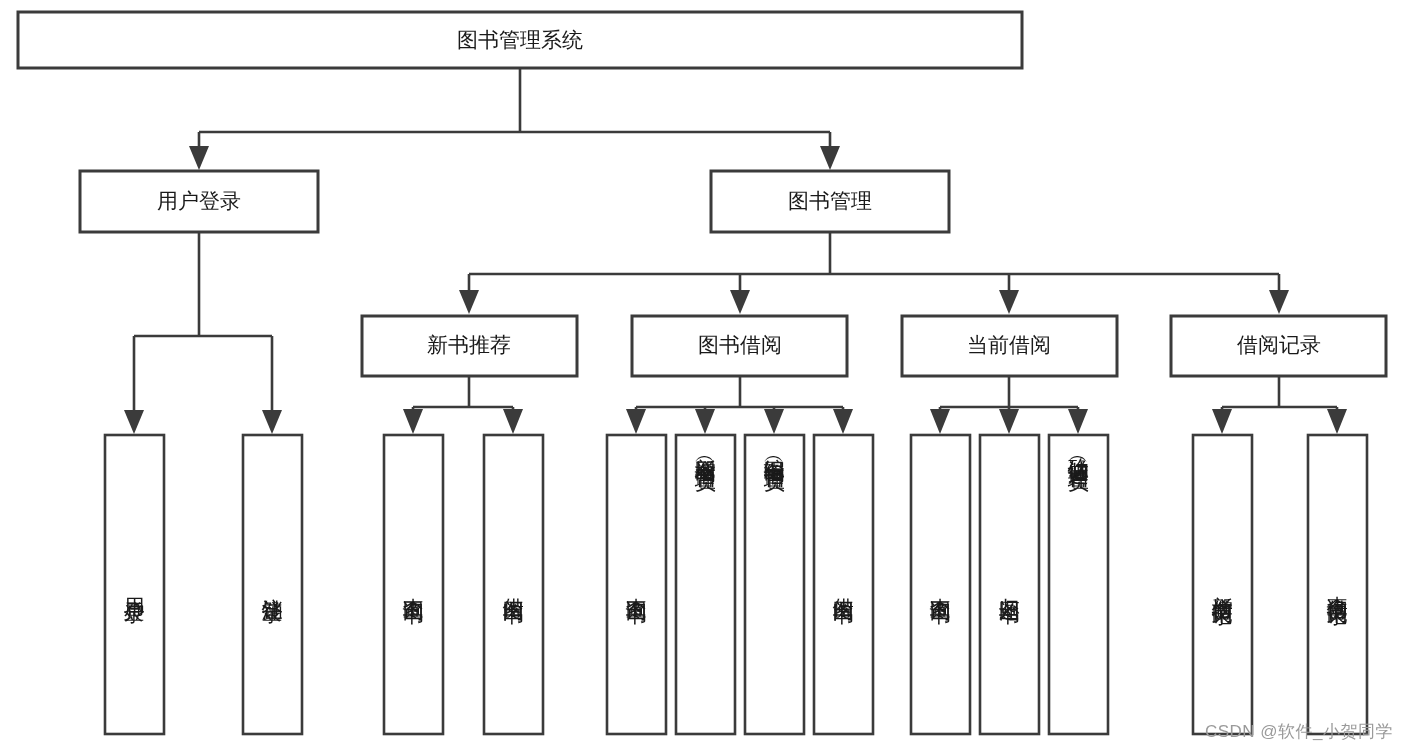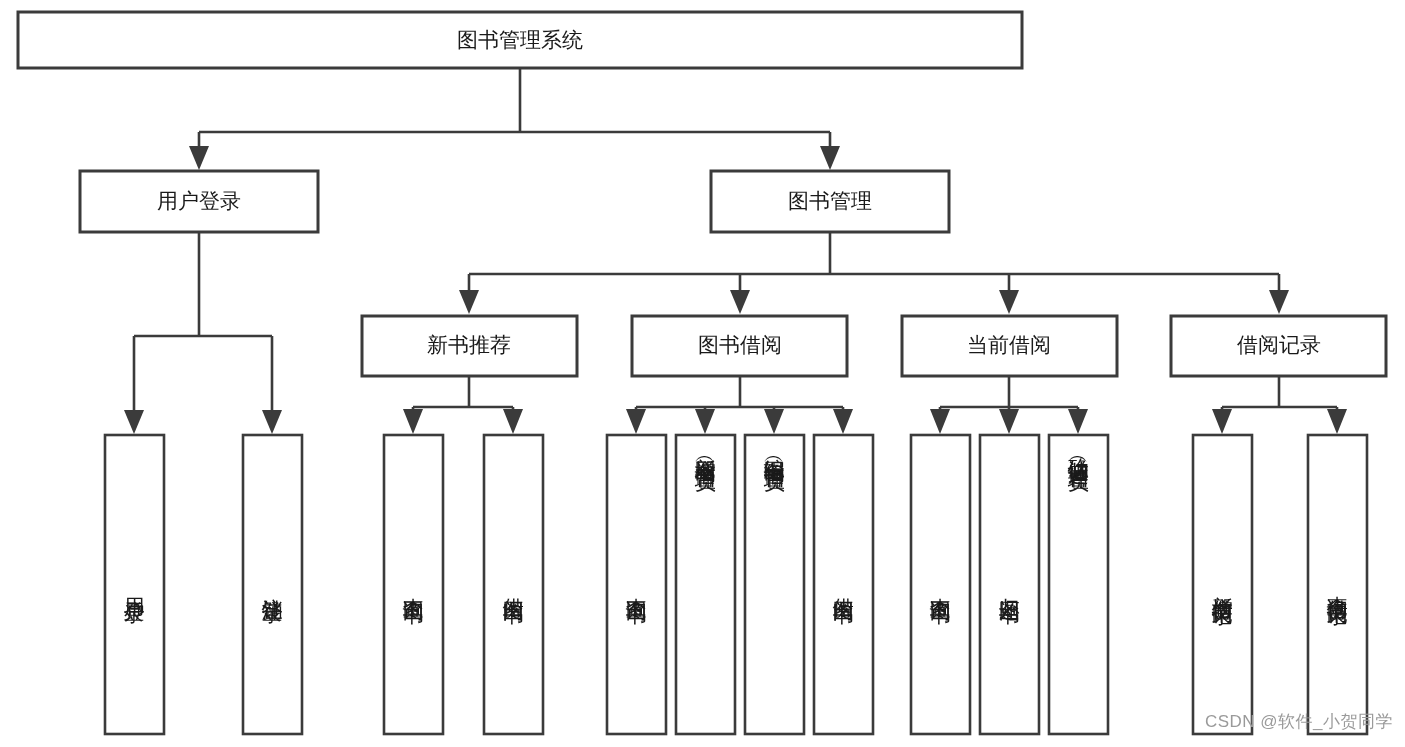--- a/index.html
+++ b/index.html
@@ -68,21 +68,21 @@
     font-size: 21px;
     line-height: 1.32;
     letter-spacing: 2px;
     color: #1a1a1a;
     white-space: nowrap;
     text-align: center;
   }
   .watermark {
     position: absolute;
     right: 12px;
-    bottom: 14px;
+    bottom: 4px;
     font-family: "Liberation Sans", "DejaVu Sans", sans-serif;
     font-size: 17px;
     color: #9a9a9a;
     letter-spacing: 0.5px;
     white-space: nowrap;
   }
 </style>
 </head>
 <body>
 

